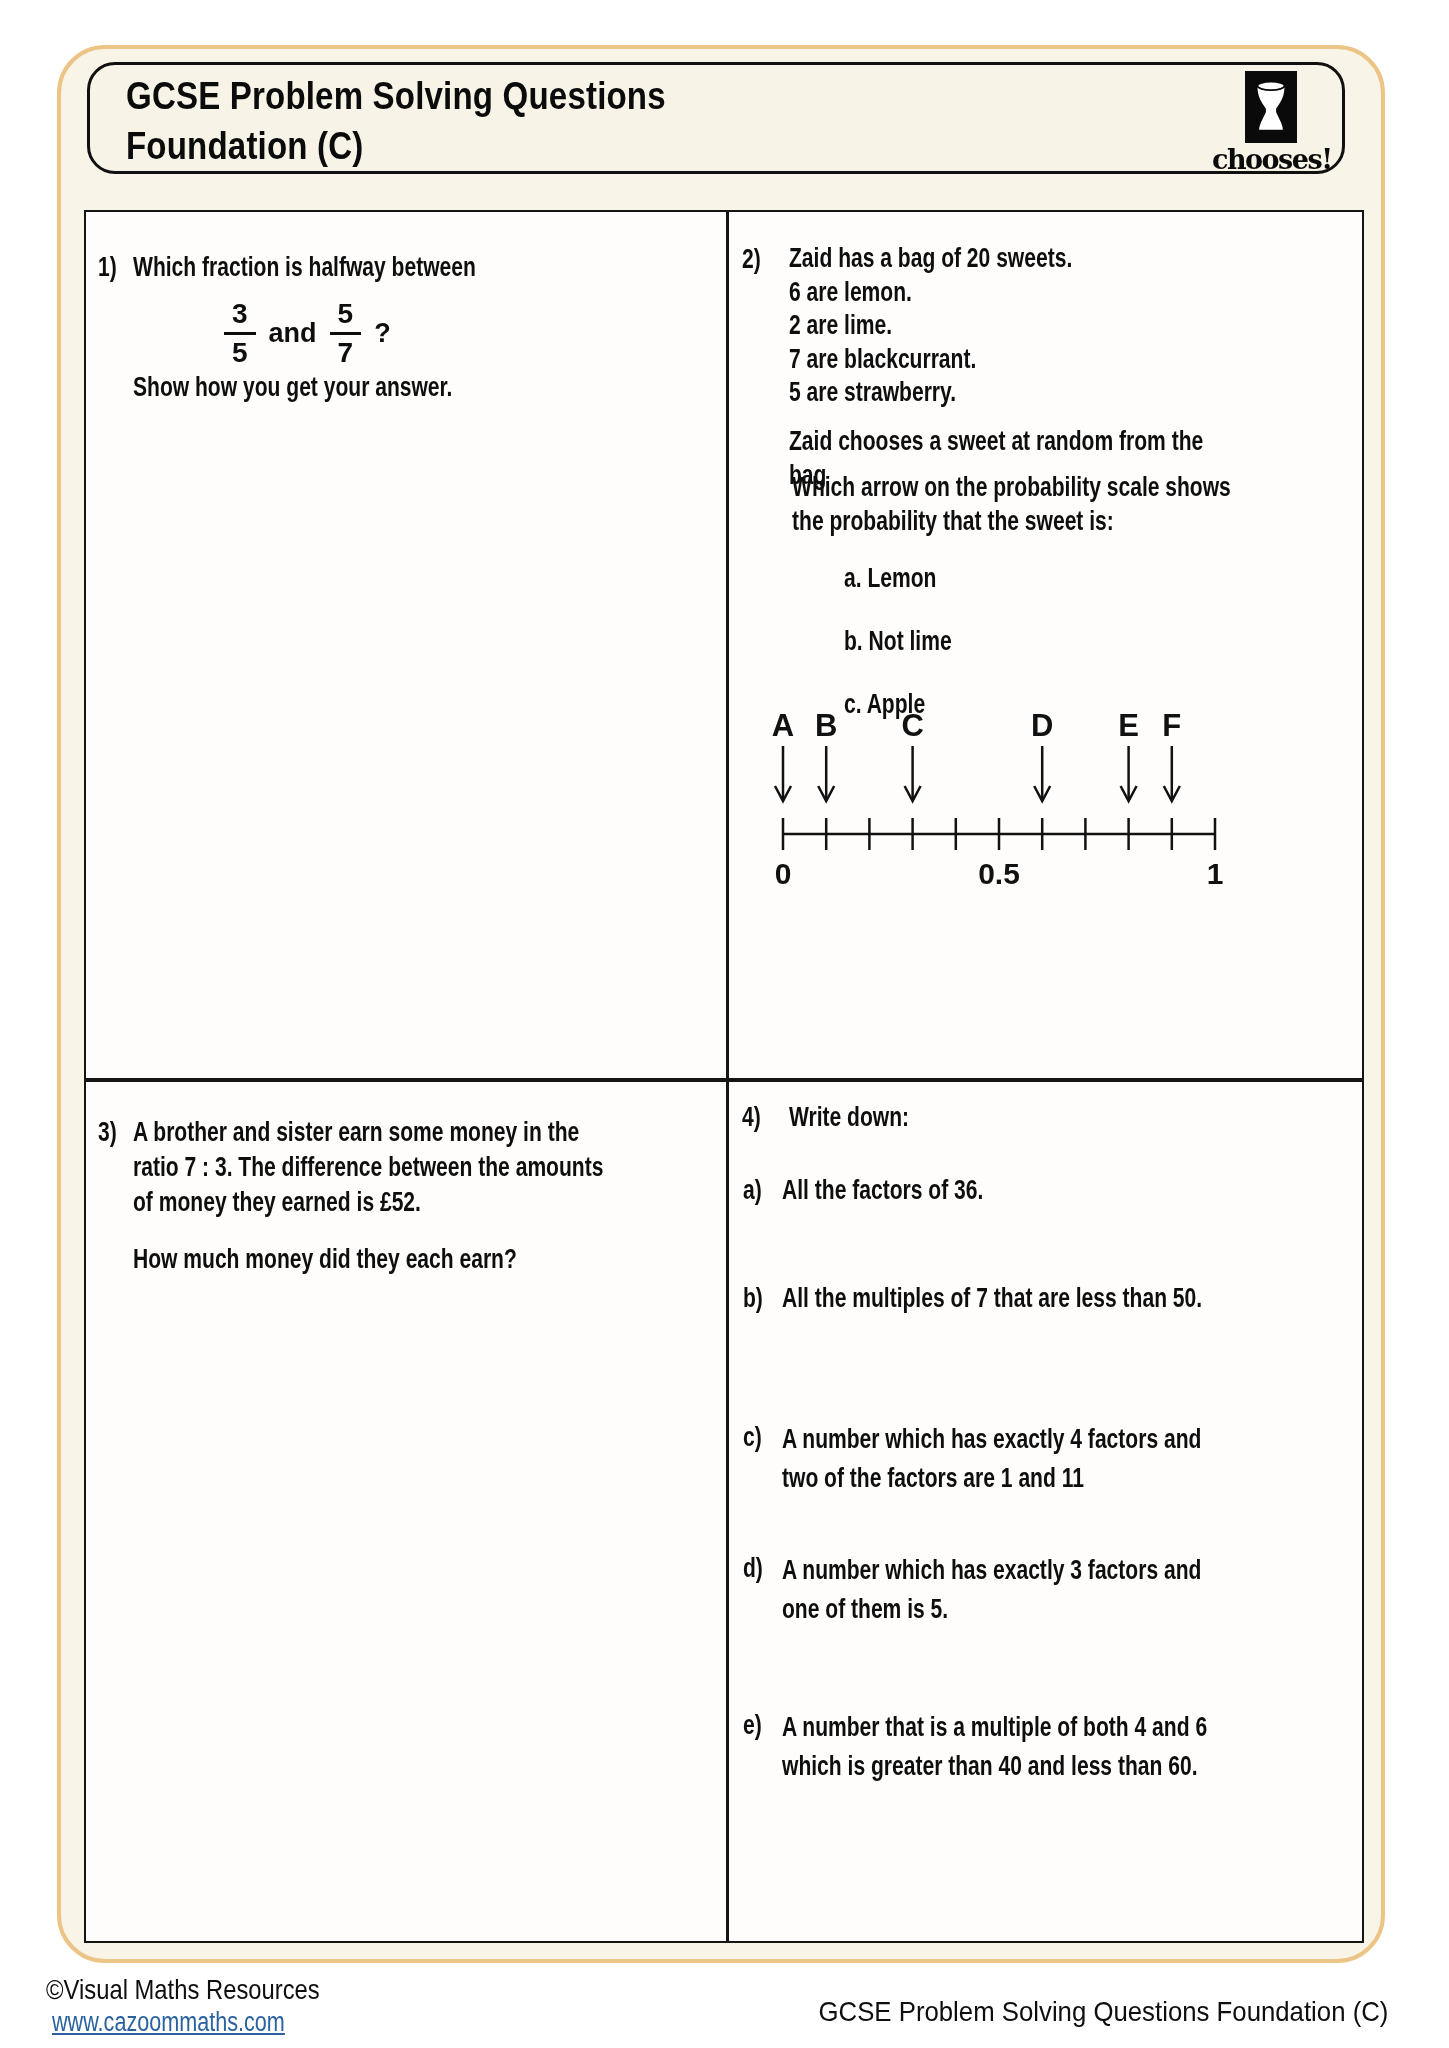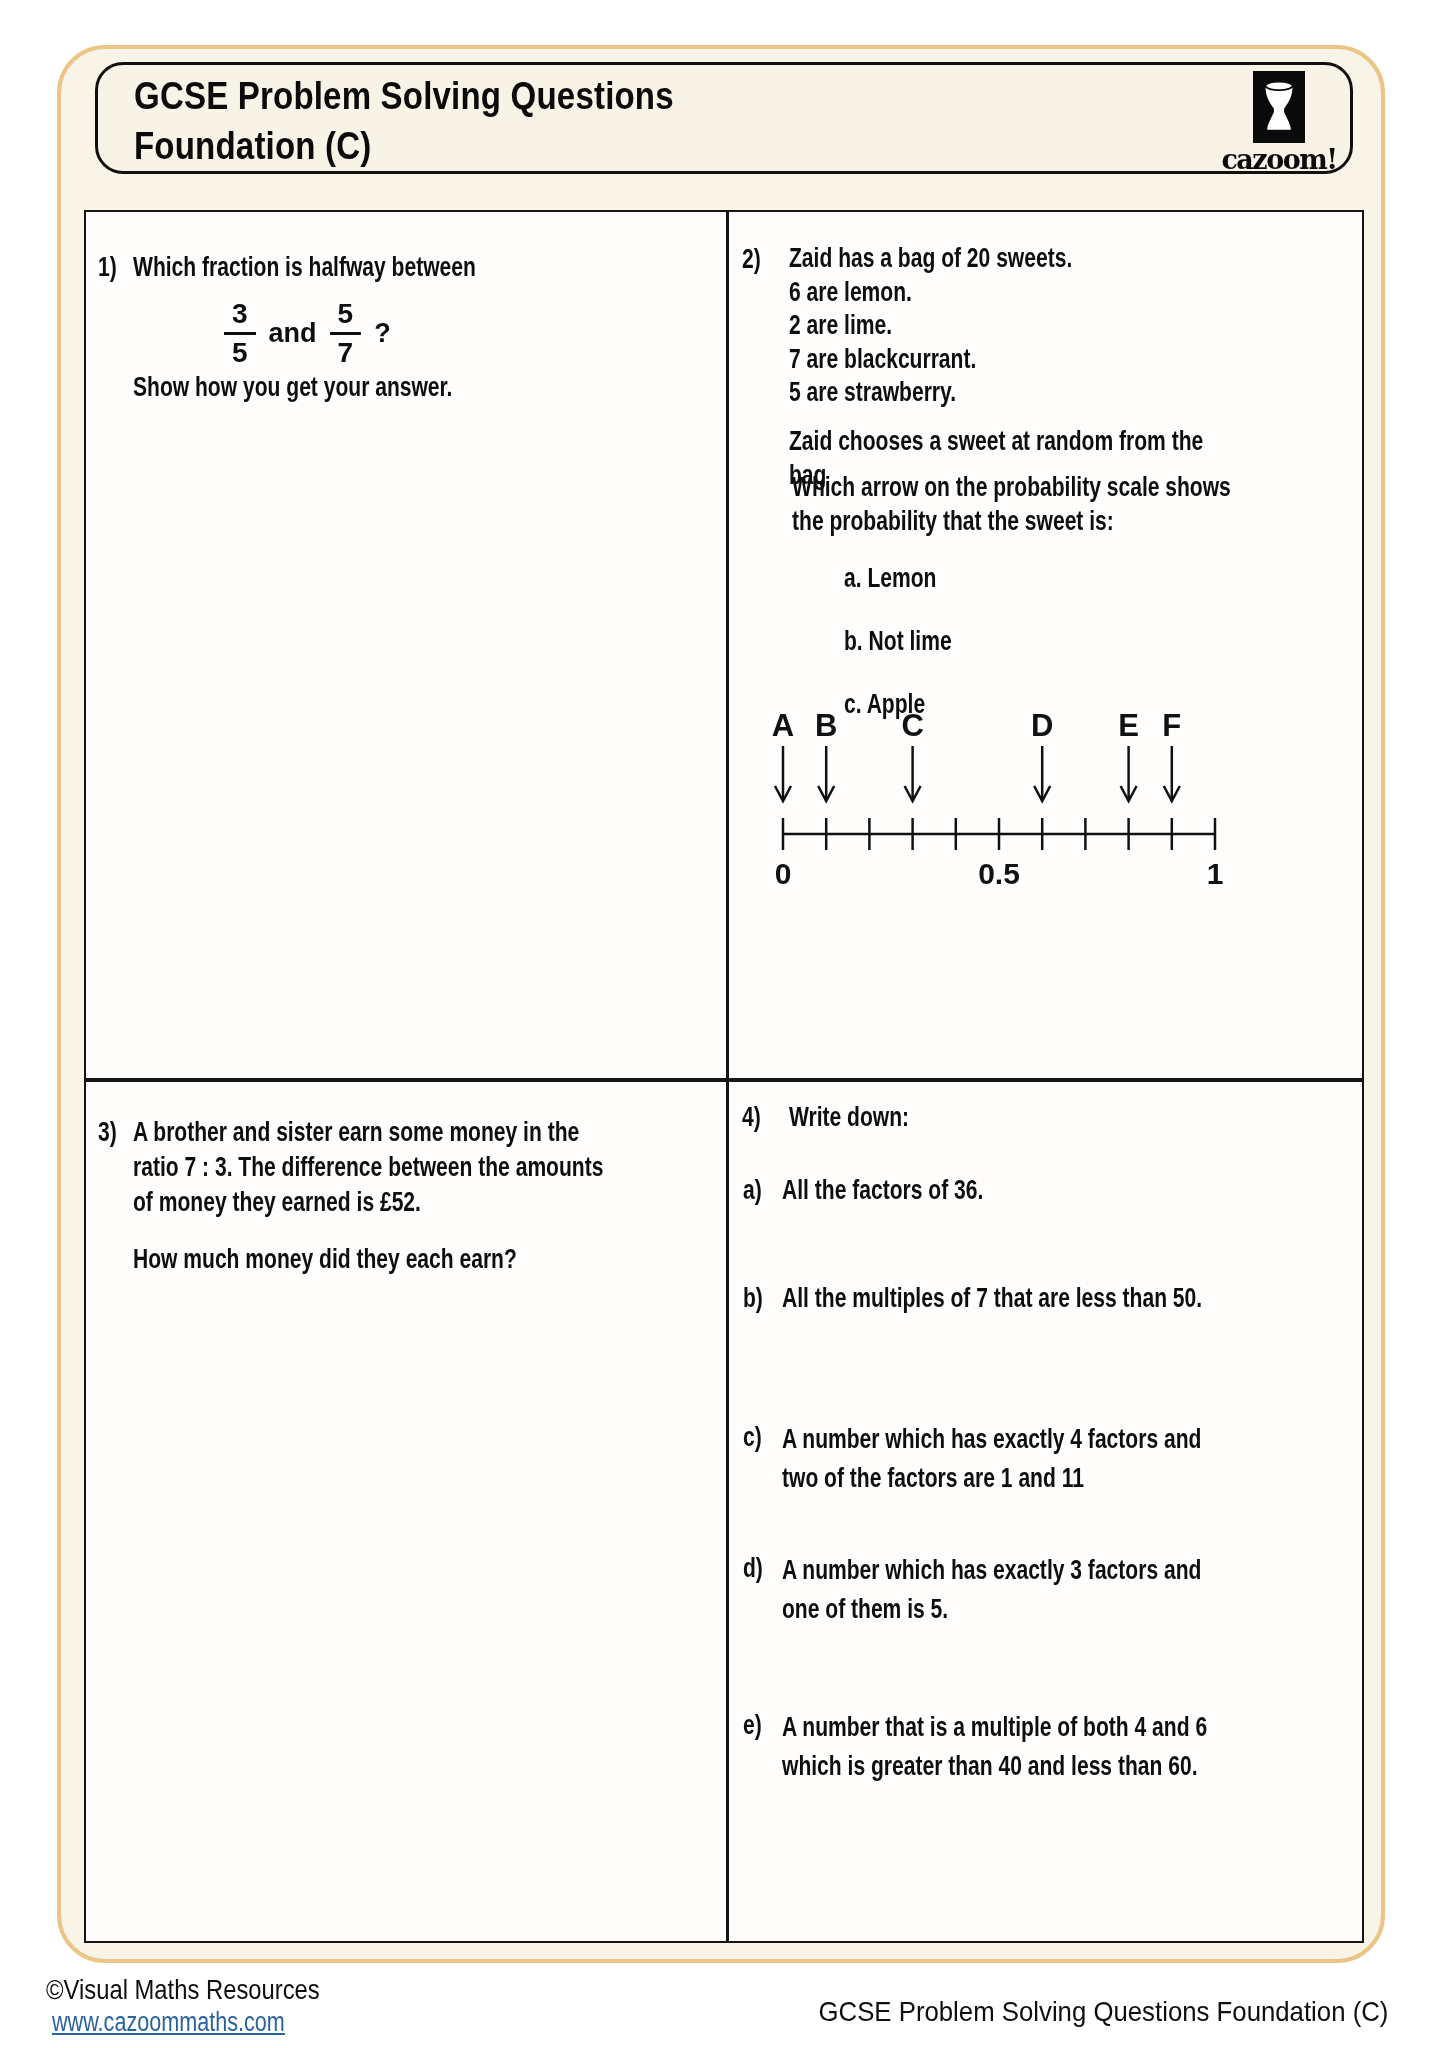--- a/index.html
+++ b/index.html
@@ -6,21 +6,21 @@
   .page{
     position:relative; width:1449px; height:2048px; background:#ffffff;
     font-family:"Liberation Sans", sans-serif; color:#0e0e0e; overflow:hidden;
   }
   .frame{
     position:absolute; left:57px; top:45px; width:1320px; height:1910px;
     border:4px solid #ECC485; border-radius:48px; background:#F8F4E8;
   }
   .header-box{
     position:absolute; left:87px; top:62px; width:1252px; height:106px;
-    border:3px solid #101010; border-radius:28px; background:#F7F3E7;margin-left:8px;
+    border:3px solid #101010; border-radius:28px; background:#F7F3E7;
   }
   .title{
     position:absolute; left:36px; top:6px; font-size:38px; font-weight:bold;
     line-height:50px; white-space:nowrap; transform:scaleX(0.87); transform-origin:0 0;
     letter-spacing:0.2px; color:#0b0b0b;
   }
   .logo{ position:absolute; left:1122px; top:6px; width:118px; text-align:center; }
   .logo-square{
     width:52px; height:72px; background:#0a0a0a; margin:0 auto;
     display:flex; align-items:center; justify-content:center;
@@ -64,21 +64,21 @@
       <div>GCSE Problem Solving Questions</div>
       <div>Foundation (C)</div>
     </div>
     <div class="logo">
       <div class="logo-square">
         <svg width="44" height="62" viewBox="0 0 52 72">
           <path d="M10,11 C10,23 14,30 20,38 L20,42 C16,51 12,57 12,63 L40,63 C40,57 36,51 32,42 L32,38 C38,30 42,23 42,11 Z" fill="#ffffff"></path>
           <ellipse cx="26" cy="11" rx="16" ry="5" fill="#ffffff" stroke="#0a0a0a" stroke-width="2"></ellipse>
         </svg>
       </div>
-      <div class="logo-word">cazoom!</div>
+      <div class="logo-word">chooses!</div>
     </div>
   </div>
 
   <div class="main-box">
     <div class="v-divider"></div>
     <div class="h-divider"></div>
 
     <div>
       <span class="t ct" style="left:12px; top:38px;">1)</span>
       <span class="t ct" style="left:47px; top:38px;">Which fraction is halfway between</span>

